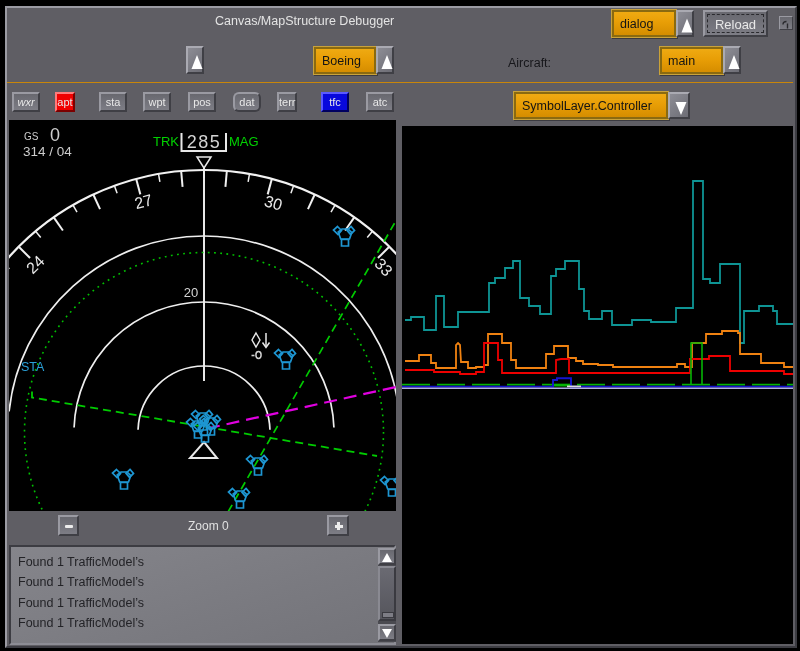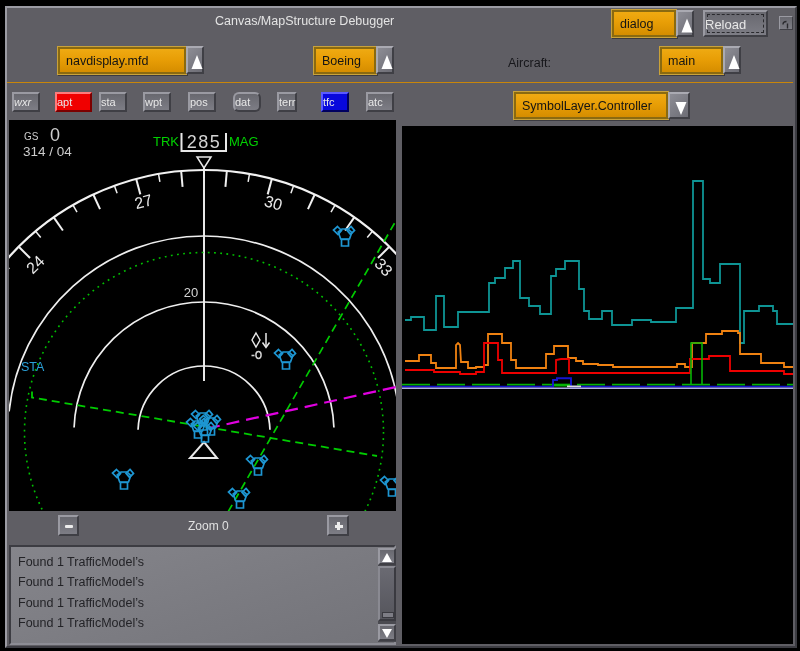--- a/index.html
+++ b/index.html
@@ -7,21 +7,21 @@
         font-family:"Liberation Sans", sans-serif;}
   #dlg{position:absolute;left:5px;top:6px;width:792px;height:642px;background:#5f5e64;
        border-top:2px solid #9b9ba3;border-left:2px solid #9b9ba3;
        border-right:2px solid #3c3c42;border-bottom:2px solid #3c3c42;box-sizing:border-box;}
   .abs{position:absolute;}
   .t{position:absolute;white-space:nowrap;}
   
   .btn{position:absolute;box-sizing:border-box;background:linear-gradient(180deg,#68686f 0%,#7d7d85 100%);
        border-top:2px solid #9a9aa2;border-left:2px solid #9a9aa2;
        border-right:2px solid #3f3f45;border-bottom:2px solid #3f3f45;
-       color:#e8e8e8;text-align:left;}
+       color:#e8e8e8;text-align:center;}
   
   .combo{position:absolute;box-sizing:border-box;
        background:linear-gradient(180deg,#efaa12 0%,#e89e06 45%,#d58d00 100%);
        border:2px solid #8a6a10;
        box-shadow:0 0 0 1px #c9a23a, 1px 1px 0 1px #3a3a40;
        color:#141414;}
   .combo .txt{position:absolute;left:6px;top:50%;transform:translateY(-50%);text-align:right;}
   
   .arr{position:absolute;box-sizing:border-box;background:linear-gradient(135deg,#8d8d95 0%,#6d6d75 100%);
        border-top:2px solid #aaaab2;border-left:2px solid #aaaab2;
@@ -46,23 +46,20 @@
   <div class="btn" style="left:703px;top:10px;width:65px;height:27px;">
      <div style="position:absolute;left:2px;top:2px;right:2px;bottom:2px;border:1px dashed #2a2a2e;"></div>
      <div style="position:absolute;width:100%;top:5px;font-size:13px;">Reload</div>
   </div>
   <div class="btn" style="left:779px;top:16px;width:14px;height:14px;border-width:1px;">
      <svg width="12" height="12">
         <path d="M3,5.5 Q3,2.5 6.5,2.5 M7.5,4.5 L7.5,9.5" stroke="#2a2a2e" stroke-width="1.4" fill="none"></path>
       </svg>
   </div>
 
-  <div class="combo" style="left:58px;top:47px;width:128px;height:27px;font-size:12.5px;">
-      <span class="txt">navdisplay.mfd</span>
-    </div>
   <div class="arr" style="left:186px;top:46px;width:18px;height:28px;">
     <svg width="18" height="28">
         <polygon points="9,7 14.5,21 3.5,21" fill="#fff"></polygon>
       </svg>
     </div>
   <div class="combo" style="left:314px;top:47px;width:62px;height:27px;font-size:12.5px;">
       <span class="txt">Boeing</span>
     </div>
   <div class="arr" style="left:376px;top:46px;width:18px;height:28px;">
     <svg width="18" height="28">
@@ -75,21 +72,21 @@
     </div>
   <div class="arr" style="left:723px;top:46px;width:18px;height:28px;">
     <svg width="18" height="28">
         <polygon points="9,7 14.5,21 3.5,21" fill="#fff"></polygon>
       </svg>
     </div>
 
   <div class="abs" style="left:7px;top:82px;width:786px;height:1px;background:#c8860a;"></div>
 
   <div class="btn" style="left:12px;top:92px;width:28px;height:20px;font-size:11px;line-height:16px;font-style:italic;">wxr</div>
-  <div class="btn" style="left:55px;top:92px;width:37px;height:20px;font-size:11px;line-height:16px;background:#f00000;border-top-color:#ff7a7a;border-left-color:#ff7a7a;border-right-color:#7c0000;border-bottom-color:#7c0000;">apt</div>
+  <div class="btn" style="left:55px;top:92px;width:20px;height:20px;font-size:11px;line-height:16px;background:#f00000;border-top-color:#ff7a7a;border-left-color:#ff7a7a;border-right-color:#7c0000;border-bottom-color:#7c0000;">apt</div>
   <div class="btn" style="left:99px;top:92px;width:28px;height:20px;font-size:11px;line-height:16px;">sta</div>
   <div class="btn" style="left:143px;top:92px;width:28px;height:20px;font-size:11px;line-height:16px;">wpt</div>
   <div class="btn" style="left:188px;top:92px;width:28px;height:20px;font-size:11px;line-height:16px;">pos</div>
   <div class="btn" style="left:233px;top:92px;width:28px;height:20px;font-size:11px;line-height:16px;border-radius:6px;">dat</div>
   <div class="btn" style="left:277px;top:92px;width:20px;height:20px;font-size:11px;line-height:16px;">terr</div>
   <div class="btn" style="left:321px;top:92px;width:28px;height:20px;font-size:11px;line-height:16px;background:#0808dc;border-top-color:#5a5aff;border-left-color:#5a5aff;border-right-color:#000060;border-bottom-color:#000060;">tfc</div>
   <div class="btn" style="left:366px;top:92px;width:28px;height:20px;font-size:11px;line-height:16px;">atc</div>
 
   <div class="combo" style="left:514px;top:92px;width:154px;height:27px;font-size:12.5px;">
       <span class="txt">SymbolLayer.Controller</span>

